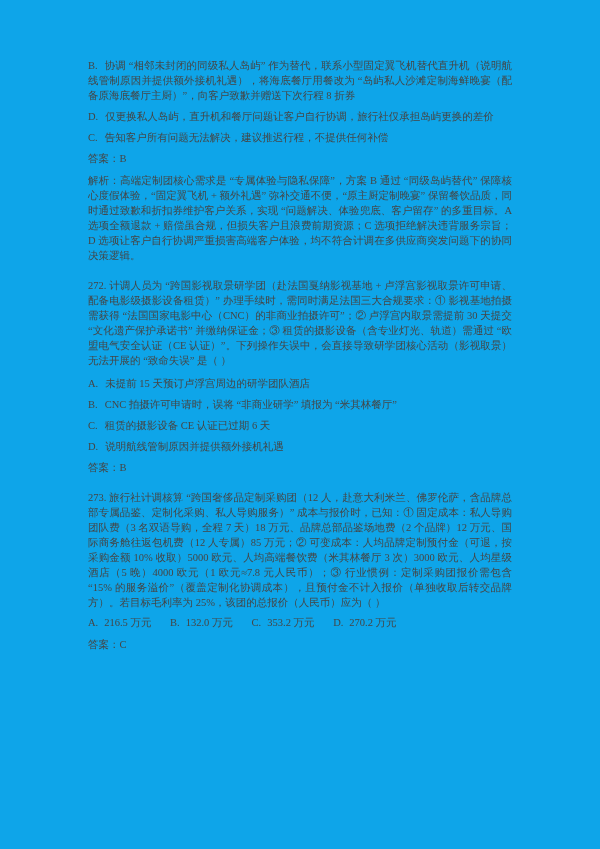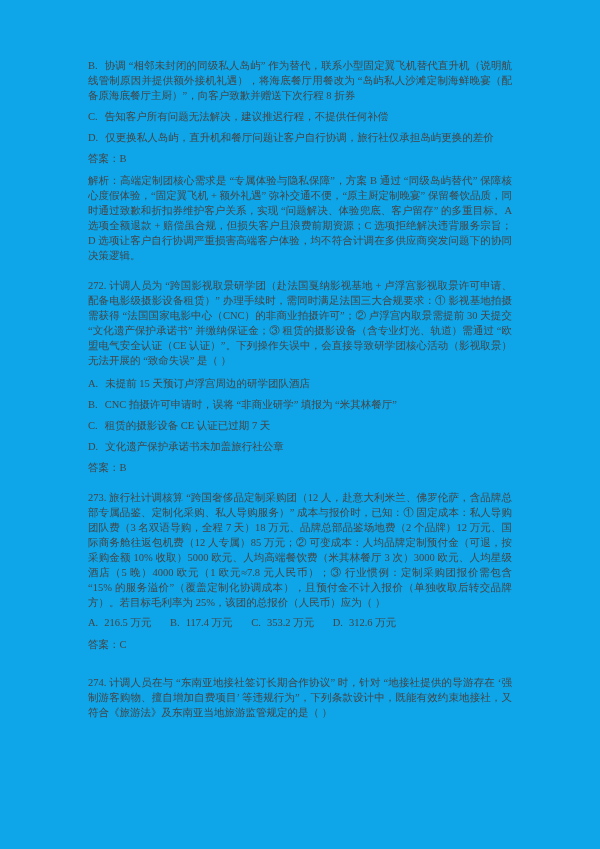--- a/index.html
+++ b/index.html
@@ -35,44 +35,41 @@
   .inline-opt .opt-label { margin-right: 6px; }
 </style>
 </head>
 <body>
 
 <div class="page">
   <div class="content">
 
     <section>
       <p class="option"><span class="opt-label">B.</span><span>协调 “相邻未封闭的同级私人岛屿” 作为替代，联系小型固定翼飞机替代直升机（说明航线管制原因并提供额外接机礼遇），将海底餐厅用餐改为 “岛屿私人沙滩定制海鲜晚宴（配备原海底餐厅主厨）”，向客户致歉并赠送下次行程 8 折券</span></p>
+      <p class="option"><span class="opt-label">D.</span><span>仅更换私人岛屿，直升机和餐厅问题让客户自行协调，旅行社仅承担岛屿更换的差价</span></p>
       <p class="option"><span class="opt-label">C.</span><span>告知客户所有问题无法解决，建议推迟行程，不提供任何补偿</span></p>
-      <p class="option"><span class="opt-label">D.</span><span>仅更换私人岛屿，直升机和餐厅问题让客户自行协调，旅行社仅承担岛屿更换的差价</span></p>
       <p class="answer">答案：B</p>
       <p class="analysis">解析：高端定制团核心需求是 “专属体验与隐私保障”，方案 B 通过 “同级岛屿替代” 保障核心度假体验，“固定翼飞机 + 额外礼遇” 弥补交通不便，“原主厨定制晚宴” 保留餐饮品质，同时通过致歉和折扣券维护客户关系，实现 “问题解决、体验兜底、客户留存” 的多重目标。A 选项全额退款 + 赔偿虽合规，但损失客户且浪费前期资源；C 选项拒绝解决违背服务宗旨；D 选项让客户自行协调严重损害高端客户体验，均不符合计调在多供应商突发问题下的协同决策逻辑。</p>
     </section>
 
     <section class="section">
       <p class="stem">272. 计调人员为 “跨国影视取景研学团（赴法国戛纳影视基地 + 卢浮宫影视取景许可申请、配备电影级摄影设备租赁）” 办理手续时，需同时满足法国三大合规要求：① 影视基地拍摄需获得 “法国国家电影中心（CNC）的非商业拍摄许可”；② 卢浮宫内取景需提前 30 天提交 “文化遗产保护承诺书” 并缴纳保证金；③ 租赁的摄影设备（含专业灯光、轨道）需通过 “欧盟电气安全认证（CE 认证）”。下列操作失误中，会直接导致研学团核心活动（影视取景）无法开展的 “致命失误” 是（ ）</p>
       <p class="option" style="margin-top:8px;"><span class="opt-label">A.</span><span>未提前 15 天预订卢浮宫周边的研学团队酒店</span></p>
       <p class="option"><span class="opt-label">B.</span><span>CNC 拍摄许可申请时，误将 “非商业研学” 填报为 “米其林餐厅”</span></p>
-      <p class="option"><span class="opt-label">C.</span><span>租赁的摄影设备 CE 认证已过期 7 天</span></p>
-      <p class="option"><span class="opt-label">D.</span><span>文化遗产保护承诺书未加盖旅行社公章</span></p>
+      <p class="option"><span class="opt-label">C.</span><span>租赁的摄影设备 CE 认证已过期 6 天</span></p>
+      <p class="option"><span class="opt-label">D.</span><span>说明航线管制原因并提供额外接机礼遇</span></p>
       <p class="answer">答案：B</p>
     </section>
 
     <section class="section">
       <p class="stem">273. 旅行社计调核算 “跨国奢侈品定制采购团（12 人，赴意大利米兰、佛罗伦萨，含品牌总部专属品鉴、定制化采购、私人导购服务）” 成本与报价时，已知：① 固定成本：私人导购团队费（3 名双语导购，全程 7 天）18 万元、品牌总部品鉴场地费（2 个品牌）12 万元、国际商务舱往返包机费（12 人专属）85 万元；② 可变成本：人均品牌定制预付金（可退，按采购金额 10% 收取）5000 欧元、人均高端餐饮费（米其林餐厅 3 次）3000 欧元、人均星级酒店（5 晚）4000 欧元（1 欧元≈7.8 元人民币）；③ 行业惯例：定制采购团报价需包含 “15% 的服务溢价”（覆盖定制化协调成本），且预付金不计入报价（单独收取后转交品牌方）。若目标毛利率为 25%，该团的总报价（人民币）应为（ ）</p>
       <p class="options-inline">
         <span class="inline-opt"><span class="opt-label">A.</span><span>216.5 万元</span></span>
-        <span class="inline-opt"><span class="opt-label">B.</span><span>117.4 万元</span></span>
+        <span class="inline-opt"><span class="opt-label">B.</span><span>132.0 万元</span></span>
         <span class="inline-opt"><span class="opt-label">C.</span><span>353.2 万元</span></span>
-        <span class="inline-opt"><span class="opt-label">D.</span><span>312.6 万元</span></span>
+        <span class="inline-opt"><span class="opt-label">D.</span><span>270.2 万元</span></span>
       </p>
       <p class="answer">答案：C</p>
     </section>
 
-    <section class="section-wide">
-      <p class="stem">274. 计调人员在与 “东南亚地接社签订长期合作协议” 时，针对 “地接社提供的导游存在 ‘强制游客购物、擅自增加自费项目’ 等违规行为”，下列条款设计中，既能有效约束地接社，又符合《旅游法》及东南亚当地旅游监管规定的是（ ）</p>
-    </section>
 
   </div>
 </div>
 
 </body></html>

